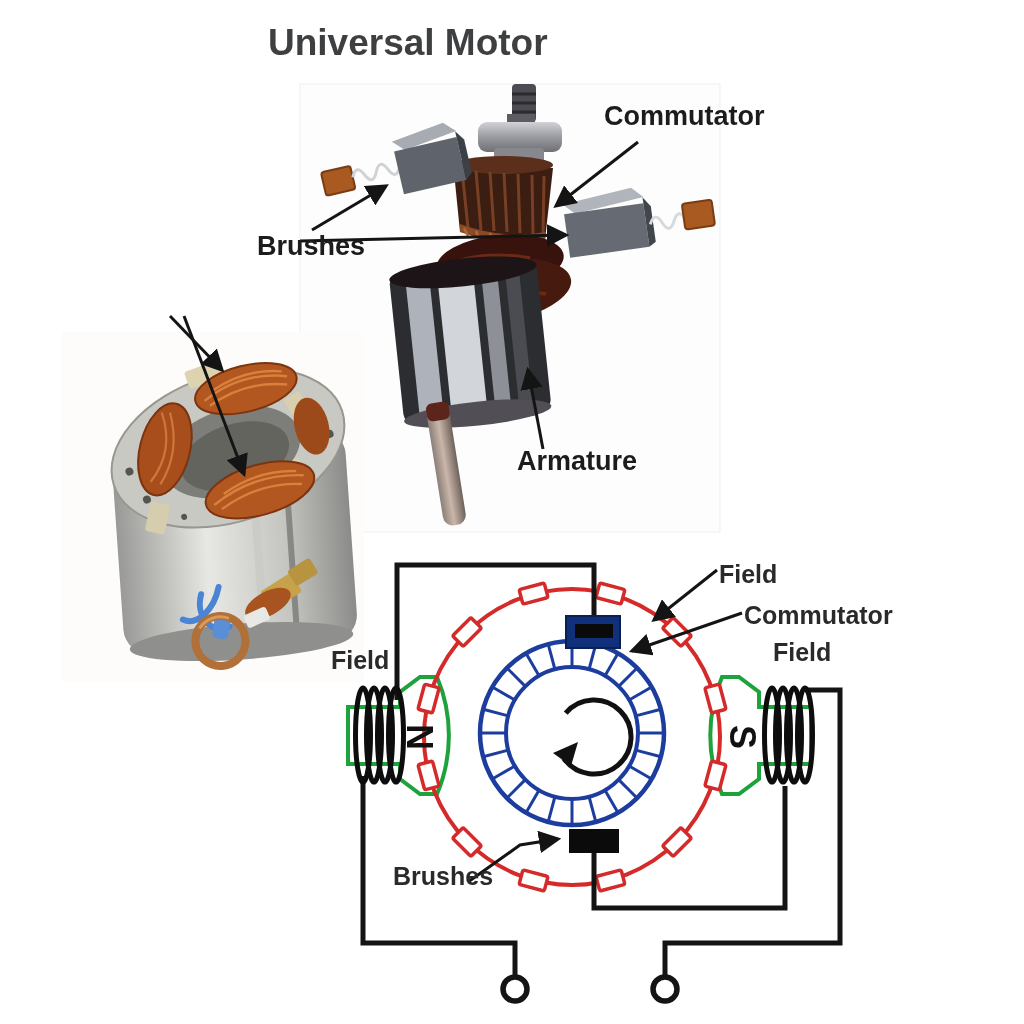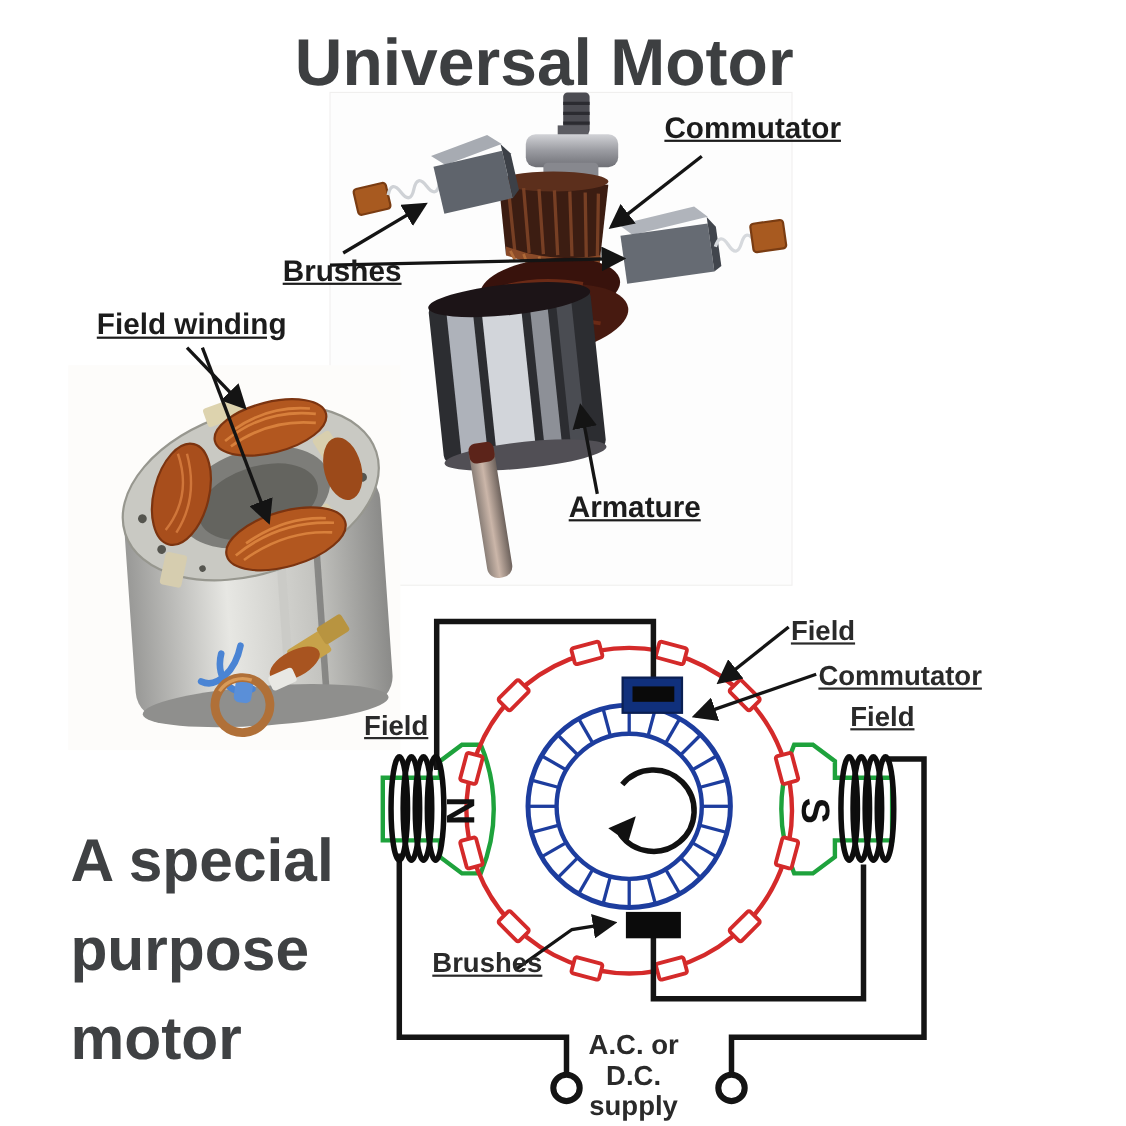--- a/index.html
+++ b/index.html
@@ -1,22 +1,22 @@
 <!DOCTYPE html>
 <html><head>
 <meta charset="utf-8">
 <style>
   html,body{margin:0;padding:0;background:#ffffff;}
   .stage{position:relative;width:1024px;height:1024px;background:#ffffff;overflow:hidden;
          font-family:"Liberation Sans",sans-serif;}
   .art{position:absolute;left:0;top:0;}
-  .label{position:absolute;white-space:nowrap;color:#1c1c1c;font-weight:700;text-decoration:underline;}
+  .label{position:absolute;white-space:nowrap;color:#1c1c1c;font-weight:700;}
   .photo-label{font-size:27px;}
   .schem-label{font-size:25px;color:#2a2a2a;}
-  .title{position:absolute;left:268px;top:22px;font-size:60px;font-weight:700;
+  .title{position:absolute;left:268px;top:22px;font-size:37px;font-weight:700;
          color:#3d3f41;letter-spacing:0px;white-space:nowrap;}
   .caption{position:absolute;left:64px;top:742px;color:#3f4143;font-weight:700;
            font-size:55px;line-height:81px;}
   .supply{position:absolute;left:511px;top:936px;width:130px;text-align:center;
           font-size:25px;font-weight:700;color:#2a2a2a;line-height:28px;}
 </style>
 </head>
 <body>
 
 <div class="stage">
@@ -241,33 +241,23 @@
     <path d="M717,570 L654,620" marker-end="url(#ah)"></path>
     <path d="M742,613 L632,651" marker-end="url(#ah)"></path>
     <path d="M468,882 L520,845 L558,839" marker-end="url(#ah)"></path>
   </g>
 </svg>
 
 <div class="title">Universal Motor</div>
 
 <div class="label photo-label" style="left:604px;top:101px;">Commutator</div>
 <div class="label photo-label" style="left:257px;top:231px;">Brushes</div>
-<div class="label photo-label" style="left:88px;top:280px;">Field winding</div>
 <div class="label photo-label" style="left:517px;top:446px;text-align:center;">Armature</div>
 
 <div class="label schem-label" style="left:719px;top:560px;">Field</div>
 <div class="label schem-label" style="left:744px;top:601px;">Commutator</div>
 <div class="label schem-label" style="left:331px;top:646px;">Field</div>
 <div class="label schem-label" style="left:773px;top:638px;">Field</div>
 <div class="label schem-label" style="left:393px;top:862px;">Brushes</div>
 
-<div class="supply">
-  <div>A.C. or D.C.</div>
-  <div>supply</div>
+
+
 </div>
 
-<div class="caption">
-  <div>A special</div>
-  <div>purpose</div>
-  <div>motor</div>
-</div>
-
-</div>
-
 </body></html>

